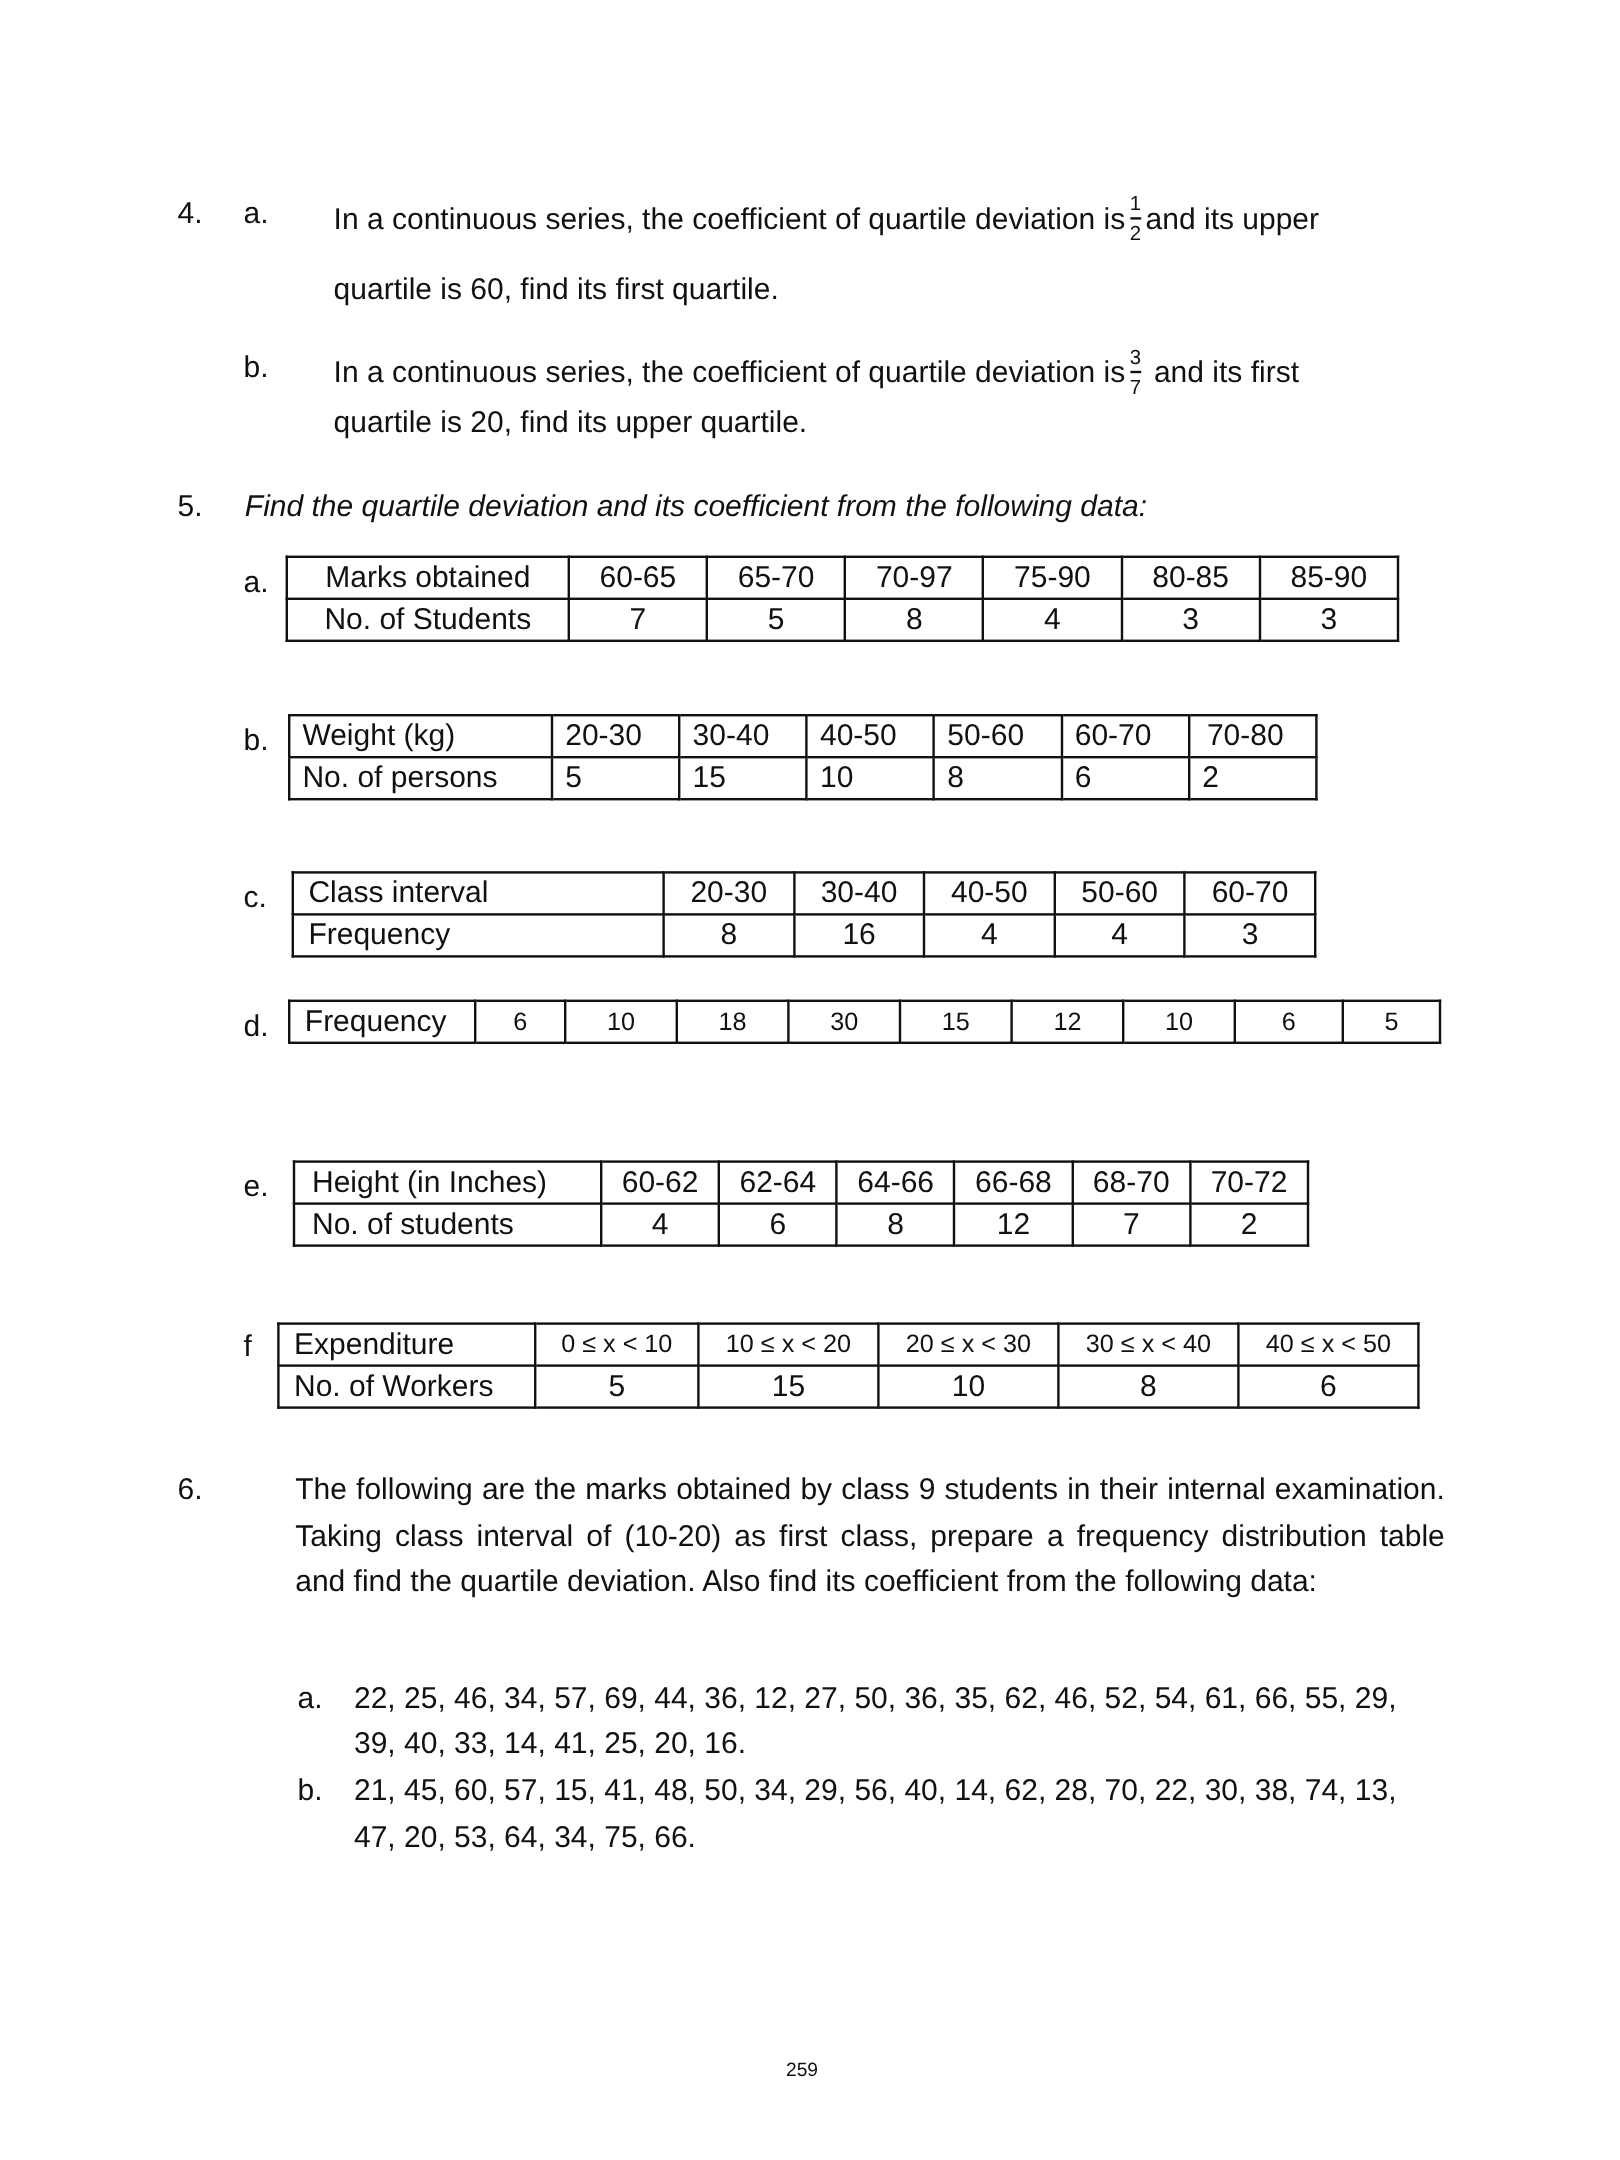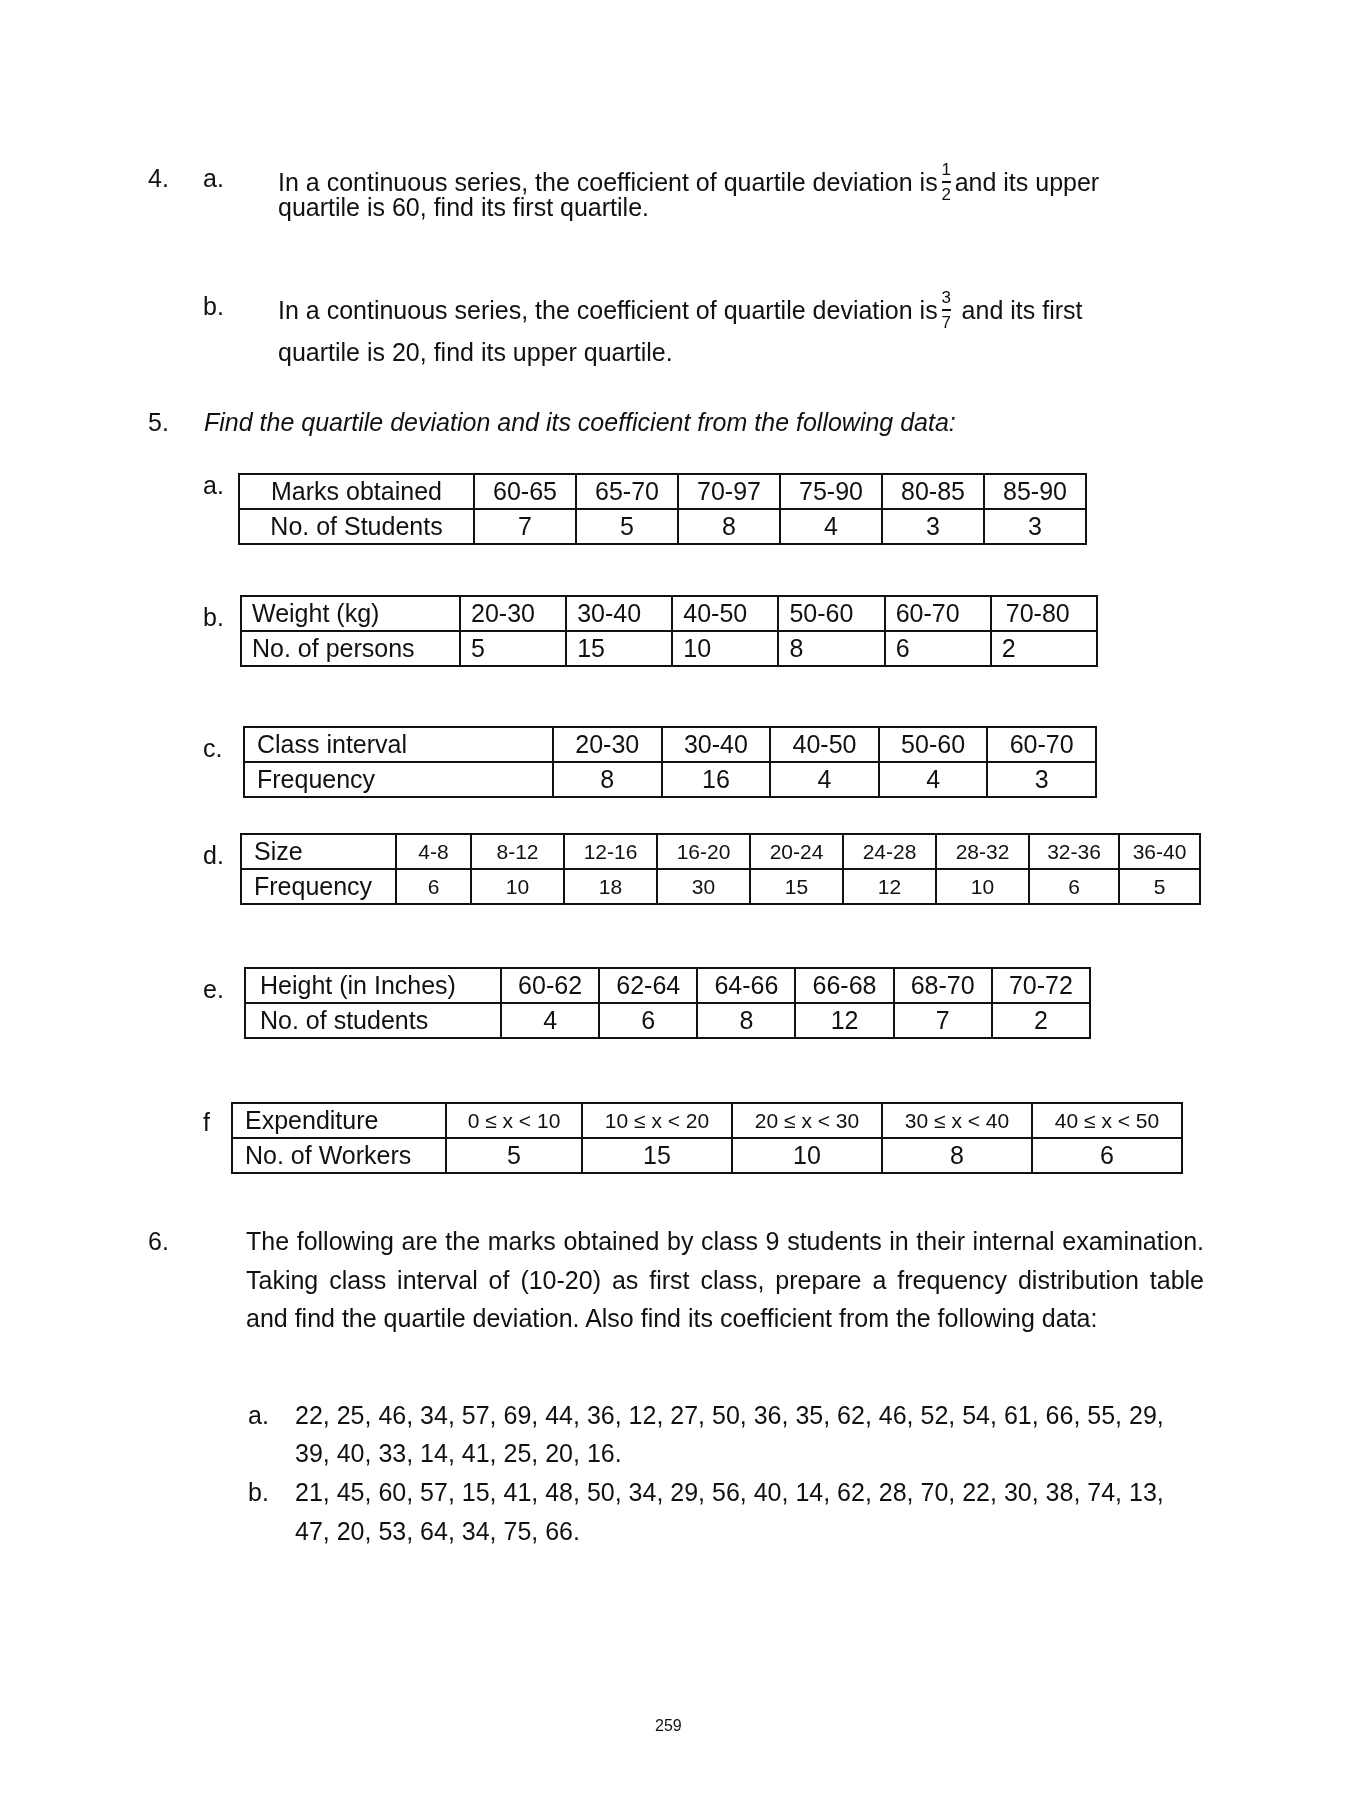--- a/index.html
+++ b/index.html
@@ -39,35 +39,35 @@
 </head>
 <body>
 
 <div>
   <span class="abs num" style="left:148px; top:163px;">4.</span>
 
   <span class="abs num" style="left:203px; top:163px;">a.</span>
   <div class="abs txt" style="left:278px; top:163px;">
     <span>In a continuous series, the coefficient of quartile deviation is</span><span class="frac"><span class="n">1</span><span class="bar"></span><span class="d">2</span></span><span>and its upper</span>
   </div>
-  <div class="abs txt" style="left:278px; top:192px;">quartile is 60, find its first quartile.</div>
+  <div class="abs txt" style="left:278px; top:226px;">quartile is 60, find its first quartile.</div>
 
   <span class="abs num" style="left:203px; top:291px;">b.</span>
   <div class="abs txt" style="left:278px; top:291px;">
     <span>In a continuous series, the coefficient of quartile deviation is</span><span class="frac"><span class="n">3</span><span class="bar"></span><span class="d">7</span></span>&nbsp;<span>and its first</span>
   </div>
   <div class="abs txt" style="left:278px; top:337px;">quartile is 20, find its upper quartile.</div>
 </div>
 
 <div>
   <span class="abs num" style="left:148px; top:407px;">5.</span>
   <div class="abs txt" style="left:204px; top:407px;font-style:italic;">Find the quartile deviation and its coefficient from the following data:</div>
 
   <span class="abs num" style="left:203px; top:470px;">a.</span>
-  <table class="dt" style="left:238px; top:473px; width:849px;">
+  <table class="dt" style="left:238px; top:463px; width:928px;">
     <colgroup>
         <col style="width:235px">
         <col>
         <col>
         <col>
         <col>
         <col>
         <col>
       </colgroup>
     <tbody>
@@ -163,32 +163,20 @@
         <col style="width:93px">
         <col style="width:93px">
         <col style="width:93px">
         <col style="width:93px">
         <col style="width:93px">
         <col style="width:93px">
         <col style="width:90px">
         <col style="width:81px">
     </colgroup>
     <tbody>
-        <tr>
-      <td class="hdr" style="font-size:25px; padding-left:12px">Size</td>
-      <td>4-8</td>
-      <td>8-12</td>
-      <td>12-16</td>
-      <td>16-20</td>
-      <td>20-24</td>
-      <td>24-28</td>
-      <td>28-32</td>
-      <td>32-36</td>
-      <td>36-40</td>
-    </tr>
     <tr>
       <td class="hdr" style="font-size:25px; padding-left:12px">Frequency</td>
       <td>6</td>
       <td>10</td>
       <td>18</td>
       <td>30</td>
       <td>15</td>
       <td>12</td>
       <td>10</td>
       <td>6</td>

